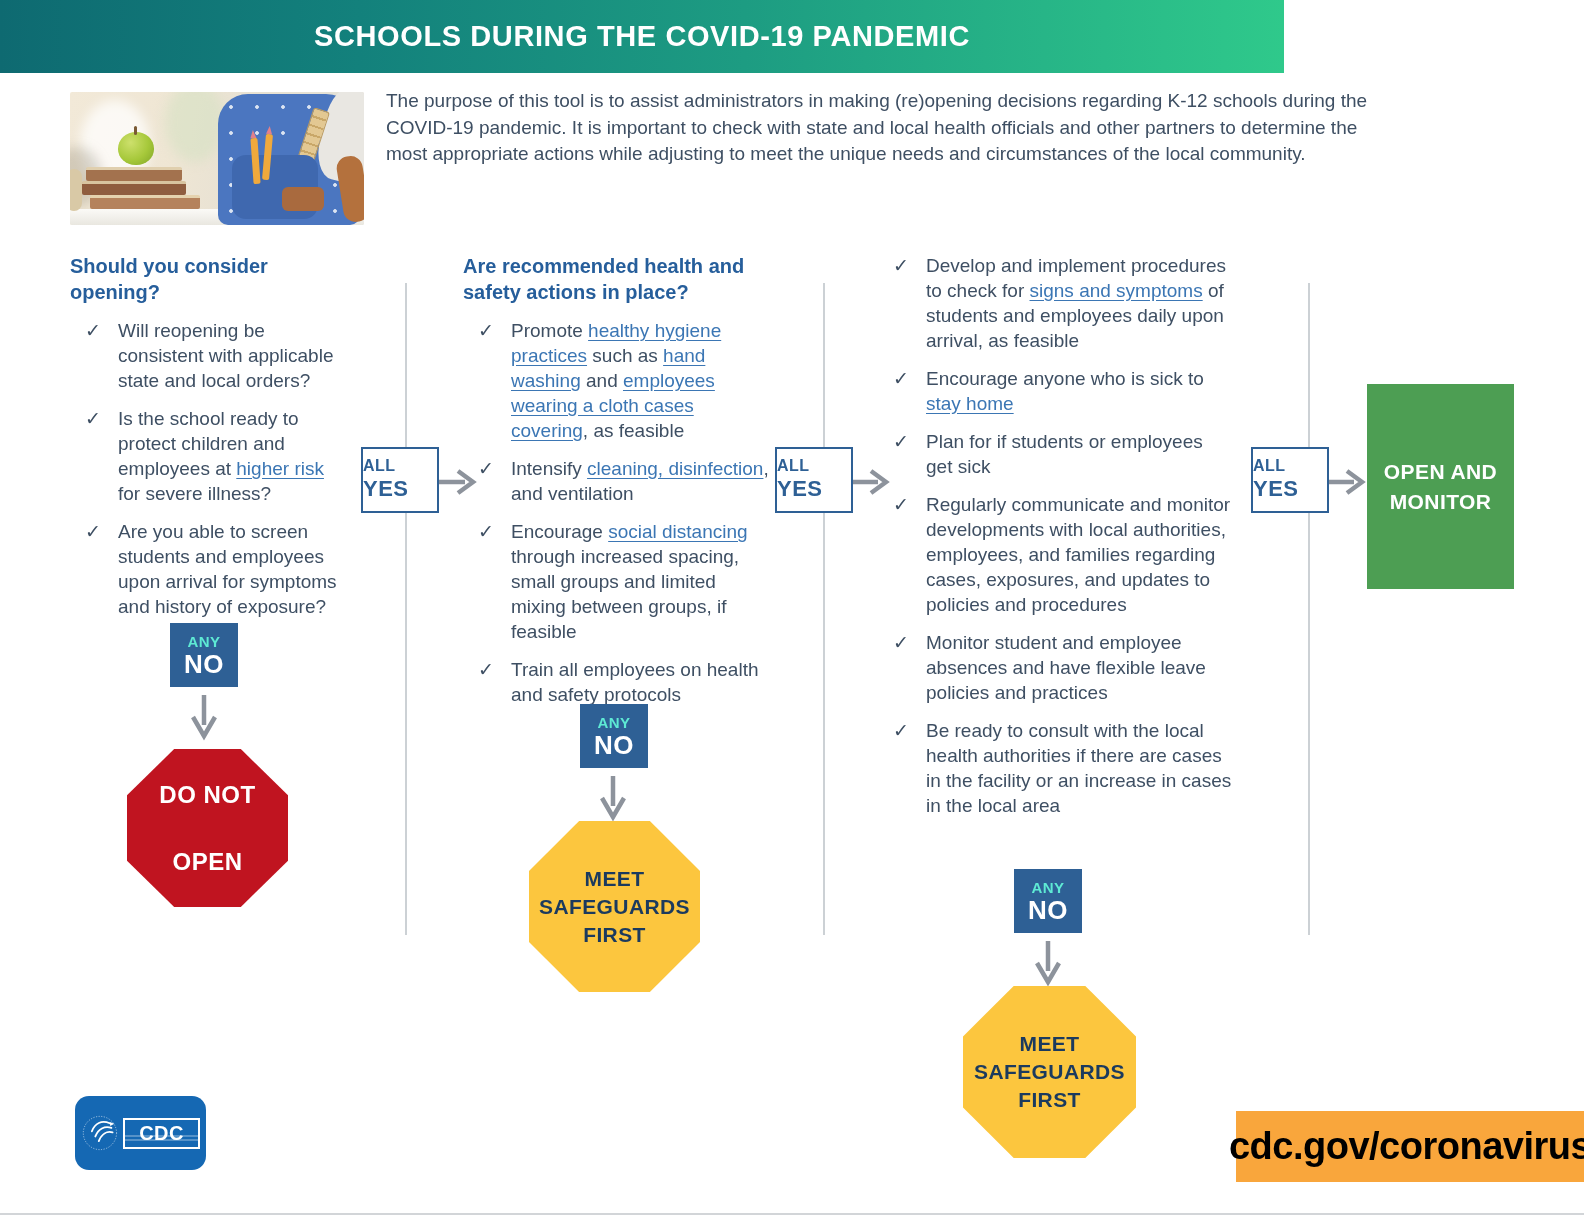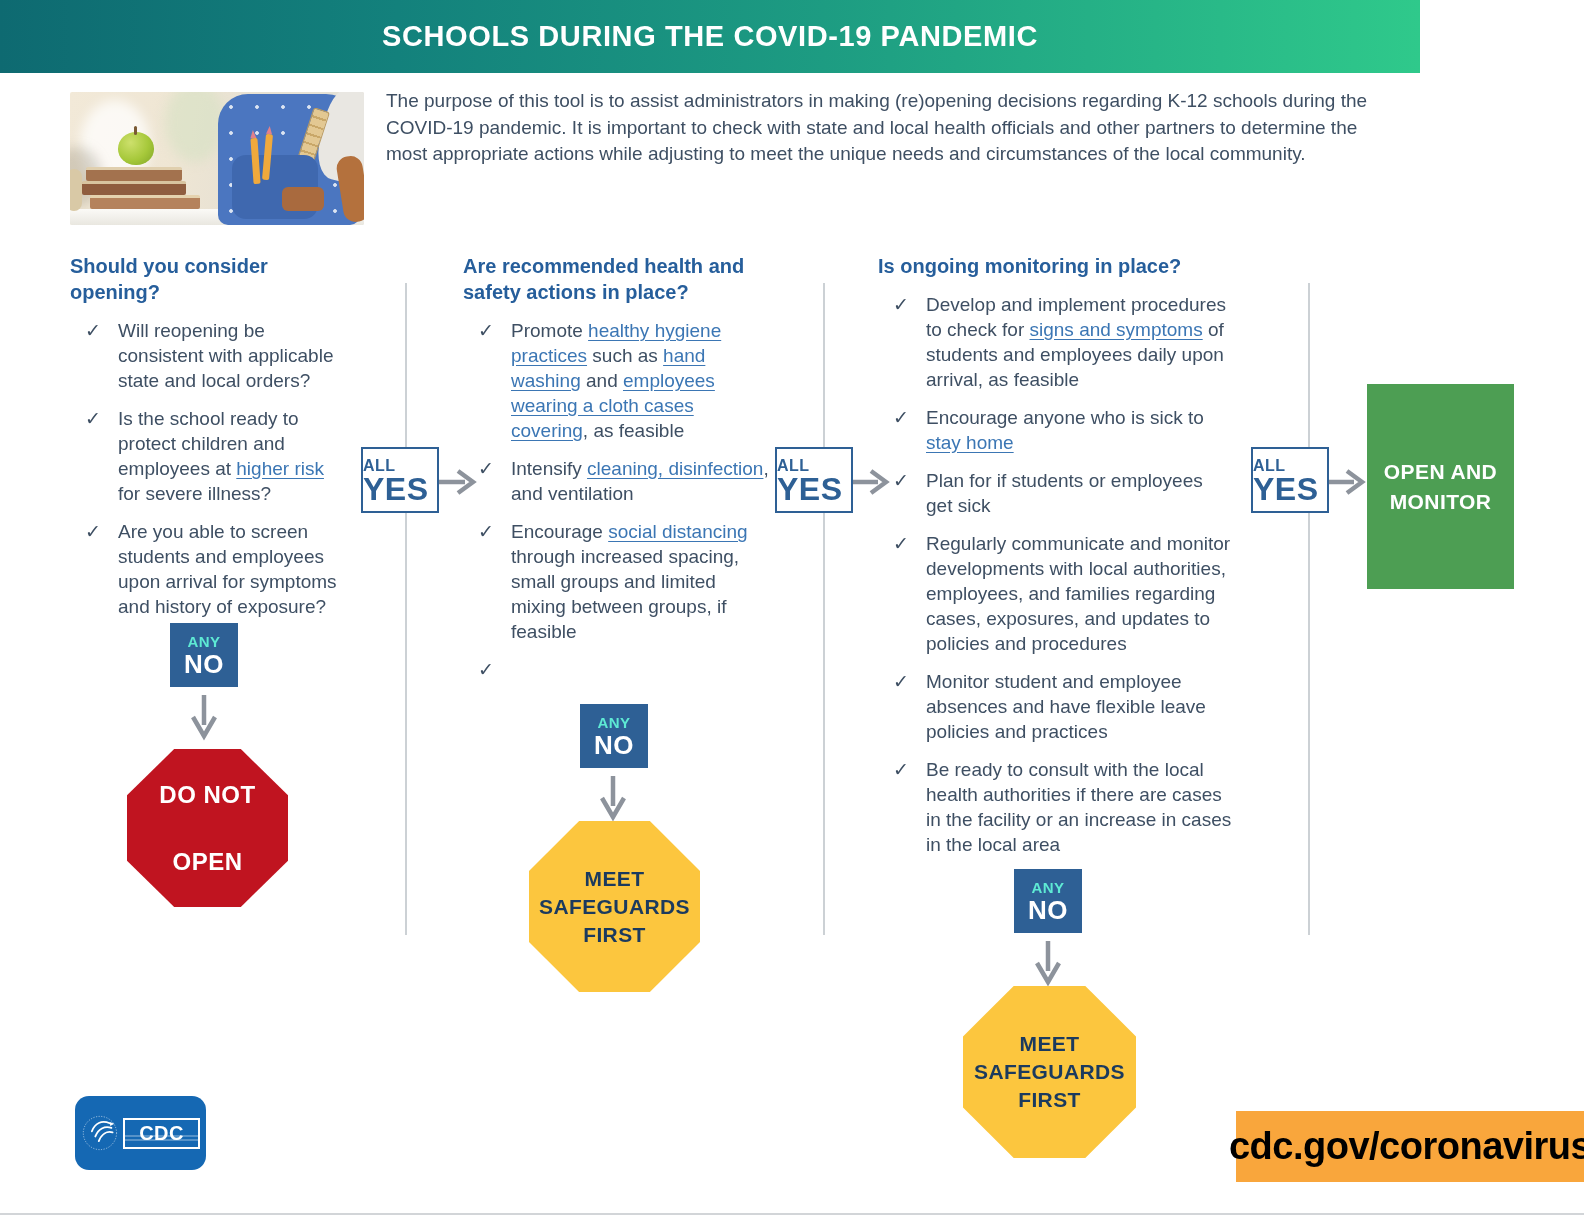--- a/index.html
+++ b/index.html
@@ -21,21 +21,21 @@
   *{box-sizing:border-box;}
   html,body{margin:0;padding:0;background:#fff;}
   .stage{
     position:relative;width:1584px;height:1225px;margin:0 auto;
     background:#fff;overflow:hidden;
     font-family:"Liberation Sans","DejaVu Sans",sans-serif;
     color:var(--body-text);
   }
   
   .banner{
-    position:absolute;left:0;top:0;width:1420px;height:73px;
+    position:absolute;left:0;top:0;width:1284px;height:73px;
     background:linear-gradient(90deg,var(--banner-gradient-left) 0%,#13817c 28%,#1d9c82 58%,var(--banner-gradient-right) 100%);
     display:flex;align-items:center;justify-content:center;
   }
   .banner h1{
     margin:0;color:#fff;font-size:29px;font-weight:800;letter-spacing:.6px;
   }
   
   .photo{
     position:absolute;left:70px;top:92px;width:294px;height:133px;overflow:hidden;border-radius:2px;
     background:linear-gradient(100deg,#f2e9d8 0%,#efe6d4 35%,#e7e1d3 60%,#e2e1d7 100%);
@@ -92,21 +92,21 @@
   .divider{position:absolute;top:283px;height:652px;width:1.5px;background:var(--divider-gray);}
   .divider.d1{left:405px;}
   .divider.d2{left:823px;}
   .divider.d3{left:1308px;}
   
   .yes-box{
     position:absolute;width:78px;height:66px;background:#fff;border:2.5px solid var(--box-blue);
     display:flex;flex-direction:column;align-items:flex-start;justify-content:center;z-index:2;
   }
   .yes-box .top{font-size:16px;font-weight:700;color:var(--box-blue);line-height:18px;letter-spacing:.5px;}
-  .yes-box .bottom{font-size:32px;font-weight:800;color:var(--box-blue);line-height:28px;letter-spacing:.5px;}
+  .yes-box .bottom{font-size:22px;font-weight:800;color:var(--box-blue);line-height:28px;letter-spacing:.5px;}
   .ay1{left:361px;top:447px;}
   .ay2{left:775px;top:447px;}
   .ay3{left:1251px;top:447px;}
   .no-box{
     position:absolute;width:68px;height:64px;background:var(--box-blue);
     display:flex;flex-direction:column;align-items:center;justify-content:center;z-index:2;
   }
   .no-box .top{font-size:15px;font-weight:700;color:#5eead4;line-height:17px;letter-spacing:.5px;}
   .no-box .bottom{font-size:26px;font-weight:800;color:#fff;line-height:28px;letter-spacing:.5px;}
   .an1{left:170px;top:623px;}
@@ -219,26 +219,26 @@
         <li>
           <span class="check">✓</span>
           <span class="item-text"><span>Intensify </span><a class="link">cleaning, disinfection</a><span>, and ventilation</span></span>
         </li>
         <li>
           <span class="check">✓</span>
           <span class="item-text"><span>Encourage </span><a class="link">social distancing</a><span> through increased spacing, small groups and limited mixing between groups, if feasible</span></span>
         </li>
         <li>
           <span class="check">✓</span>
+          <span class="item-text"><span>Train all employees on health and safety protocols</span></span>
         </li>
       </ul>
   </section>
 
   <section class="col col3">
-    <h2 class="col-heading">Is ongoing monitoring in place?</h2>
     <ul class="checklist">
         <li>
           <span class="check">✓</span>
           <span class="item-text"><span>Develop and implement procedures to check for </span><a class="link">signs and symptoms</a><span> of students and employees daily upon arrival, as feasible</span></span>
         </li>
         <li>
           <span class="check">✓</span>
           <span class="item-text"><span>Encourage anyone who is sick to </span><a class="link">stay home</a></span>
         </li>
         <li>

